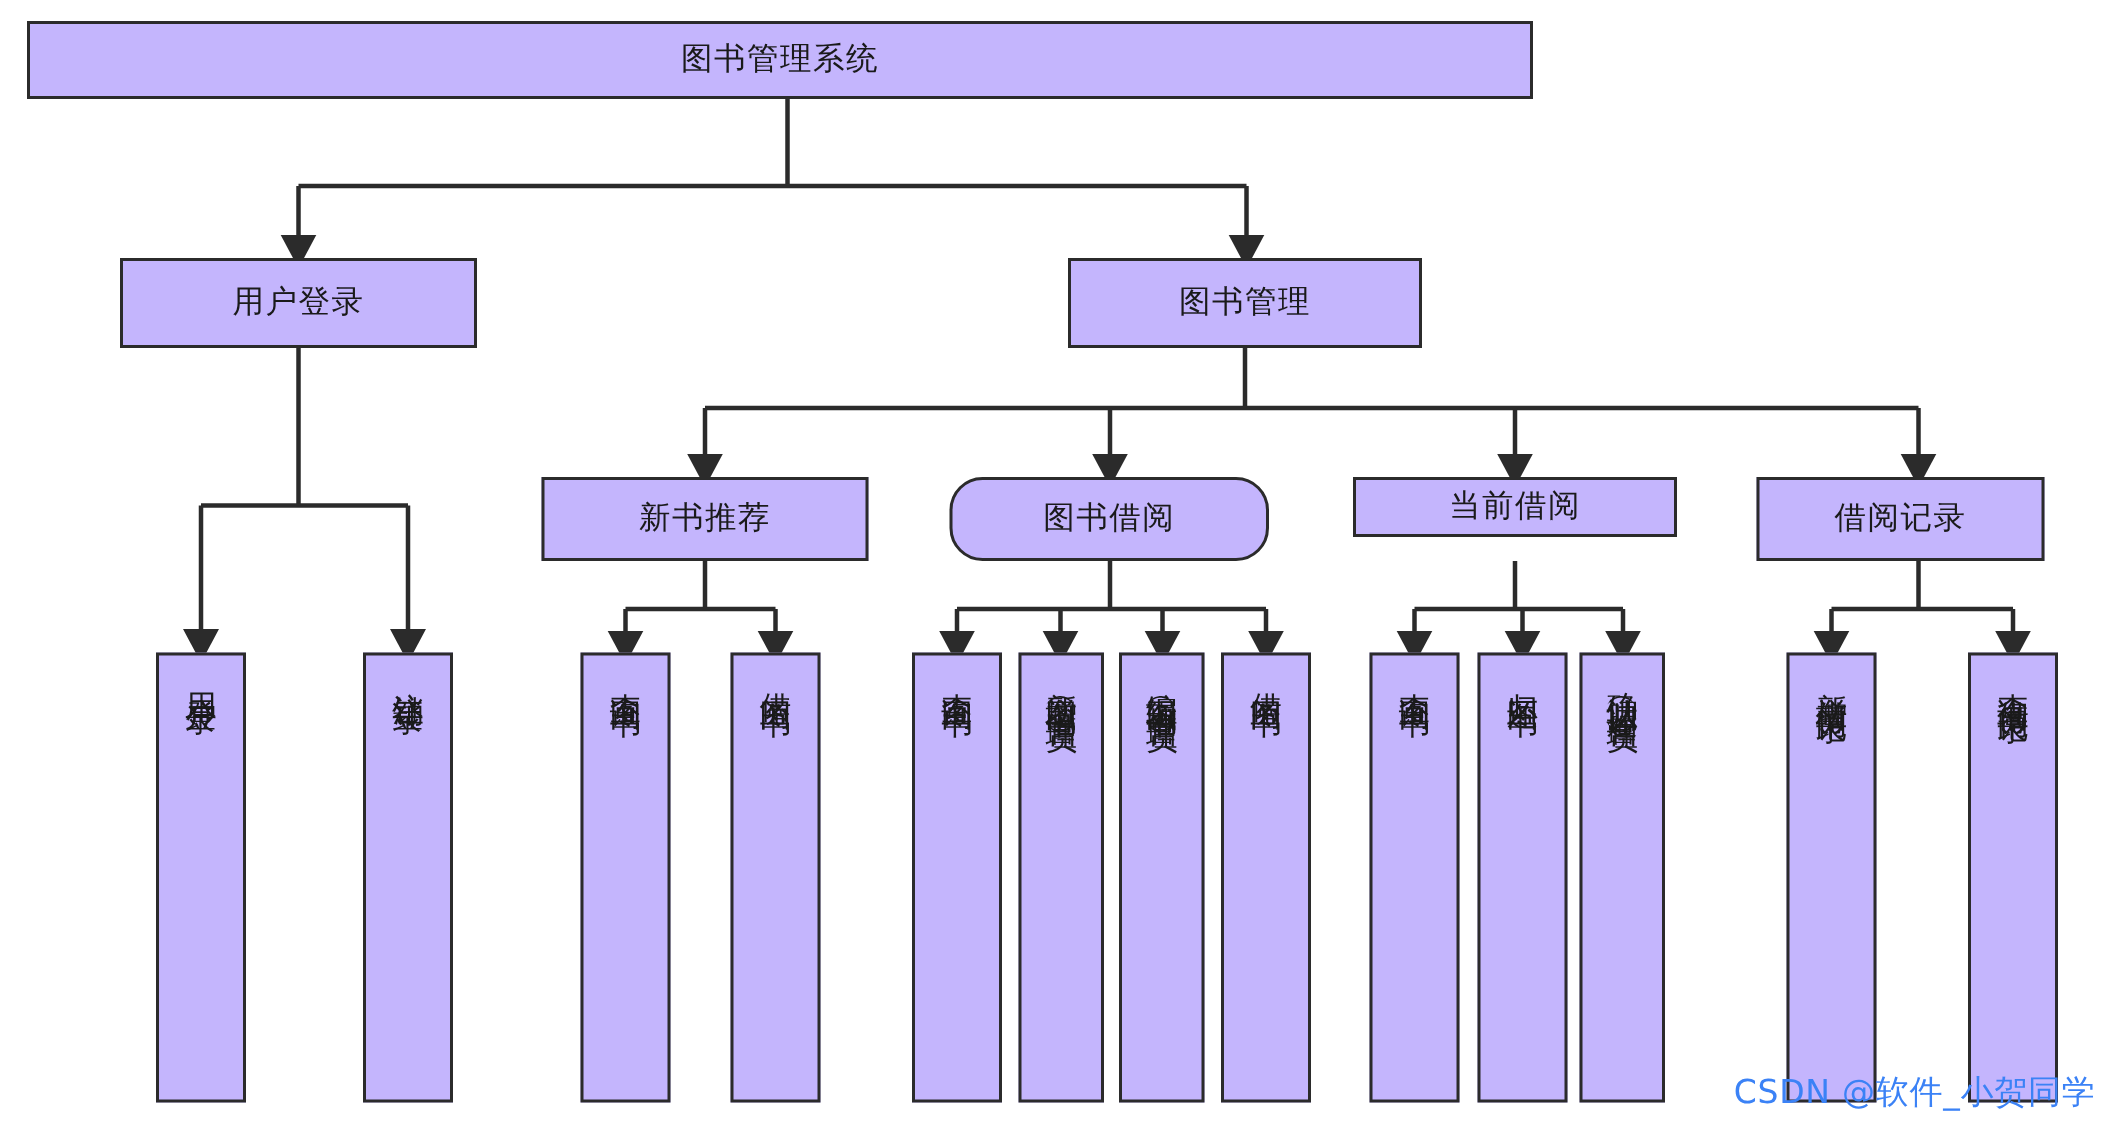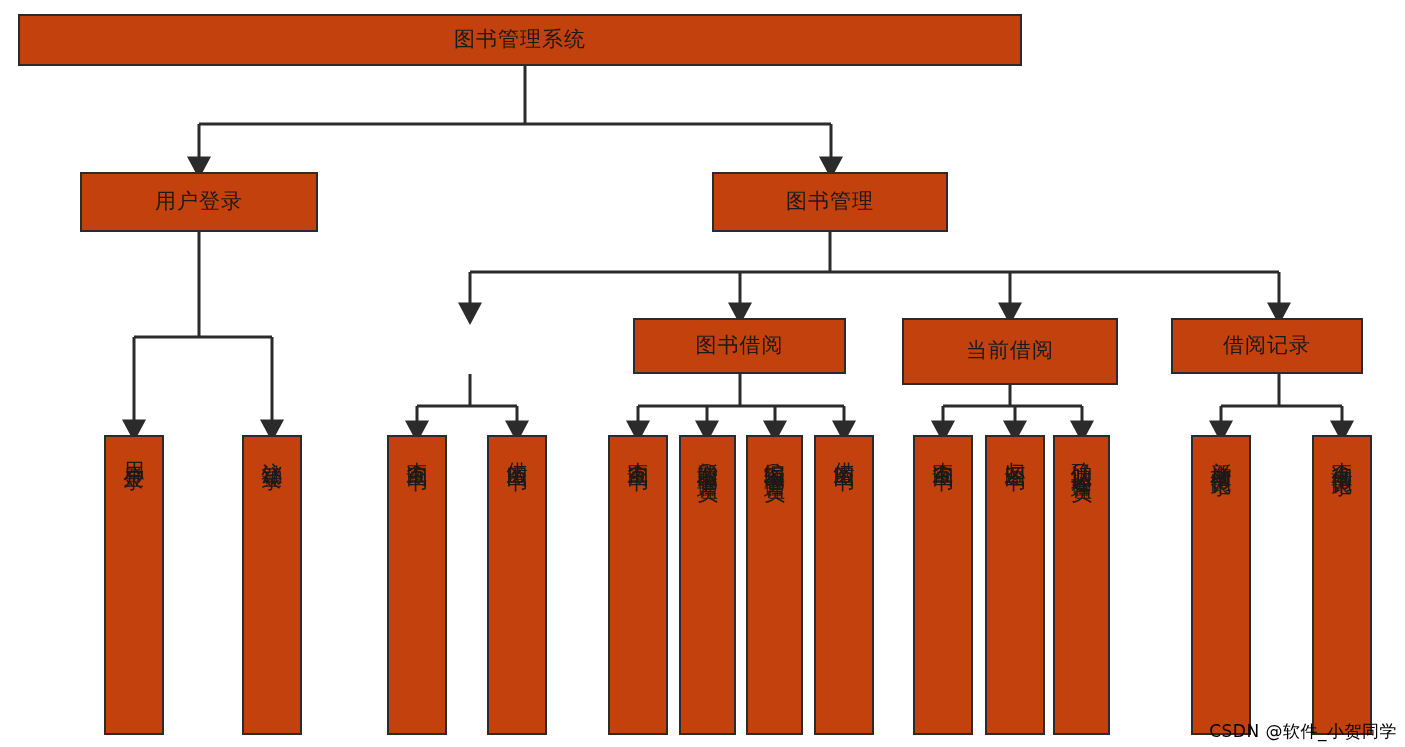--- a/index.html
+++ b/index.html
@@ -22,21 +22,21 @@
     position: absolute;
     left: 0;
     top: 0;
     width: 1405px;
     height: 747px;
     pointer-events: none;
   }
   .node {
     position: absolute;
     box-sizing: border-box;
-    background: #c2410c;
+    background: #c4b5fd;
     border: 2px solid #2b2b2b;
     display: flex;
     align-items: center;
     justify-content: center;
     color: #1a1a1a;
   }
   .node.h-node {
     font-size: 21px;
     letter-spacing: 1px;
     line-height: 1.2;
@@ -52,22 +52,22 @@
     text-orientation: upright;
     letter-spacing: 3px;
     line-height: 1.05;
     white-space: nowrap;
     display: block;
   }
   #watermark {
     position: absolute;
     right: 8px;
     bottom: 4px;
-    font-size: 17px;
-    color: #000000;
+    font-size: 22px;
+    color: #3b82f6;
     letter-spacing: 0.5px;
     white-space: nowrap;
     user-select: none;
   }
 </style>
 </head>
 <body>
 
 <div id="diagram-root">
 
@@ -125,24 +125,27 @@
     <span>图书管理系统</span>
   </div>
 
   <div class="node h-node" id="node-l2-0" style="left: 80px; top: 172px; width: 238px; height: 60px;">
     <span>用户登录</span>
   </div>
   <div class="node h-node" id="node-l2-1" style="left: 712px; top: 172px; width: 236px; height: 60px; align-items: center;">
     <span>图书管理</span>
   </div>
 
-  <div class="node h-node" id="node-l3-1" style="left: 633px; top: 318px; width: 213px; height: 56px;">
+  <div class="node h-node" id="node-l3-0" style="left: 361px; top: 318px; width: 218px; height: 56px;">
+    <span>新书推荐</span>
+  </div>
+  <div class="node h-node" id="node-l3-1" style="left: 633px; top: 318px; width: 213px; height: 56px; border-radius: 22px;">
     <span>图书借阅</span>
   </div>
-  <div class="node h-node" id="node-l3-2" style="left: 902px; top: 318px; width: 216px; height: 67px; font-family: Liberation Mono, monospace;">
+  <div class="node h-node" id="node-l3-2" style="left: 902px; top: 318px; width: 216px; height: 40px;">
     <span>当前借阅</span>
   </div>
   <div class="node h-node" id="node-l3-3" style="left: 1171px; top: 318px; width: 192px; height: 56px;">
     <span>借阅记录</span>
   </div>
 
   <div class="node v-node" id="node-leaf-0" style="left: 104px; top: 435px; width: 60px; height: 300px;">
     <span class="v-label">用户登录</span>
   </div>
   <div class="node v-node" id="node-leaf-1" style="left: 242px; top: 435px; width: 60px; height: 300px;">

